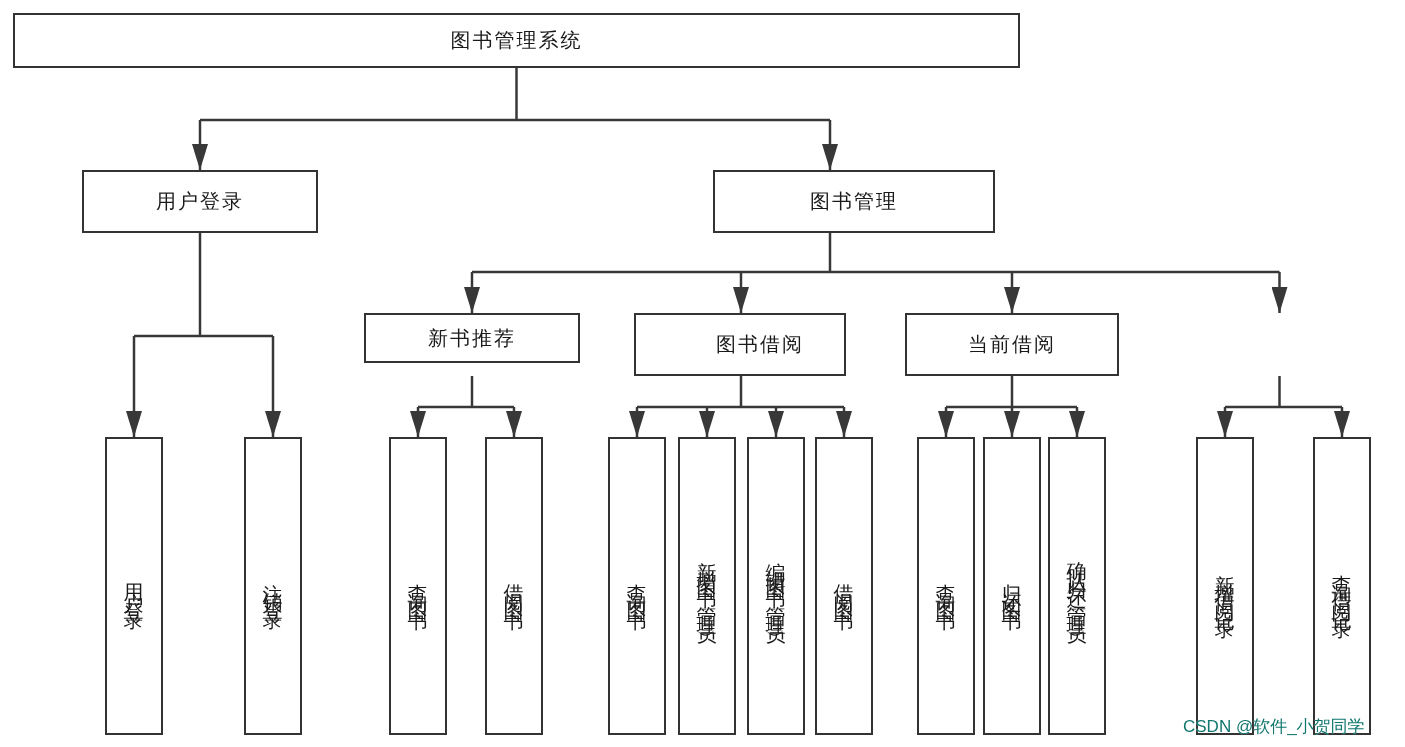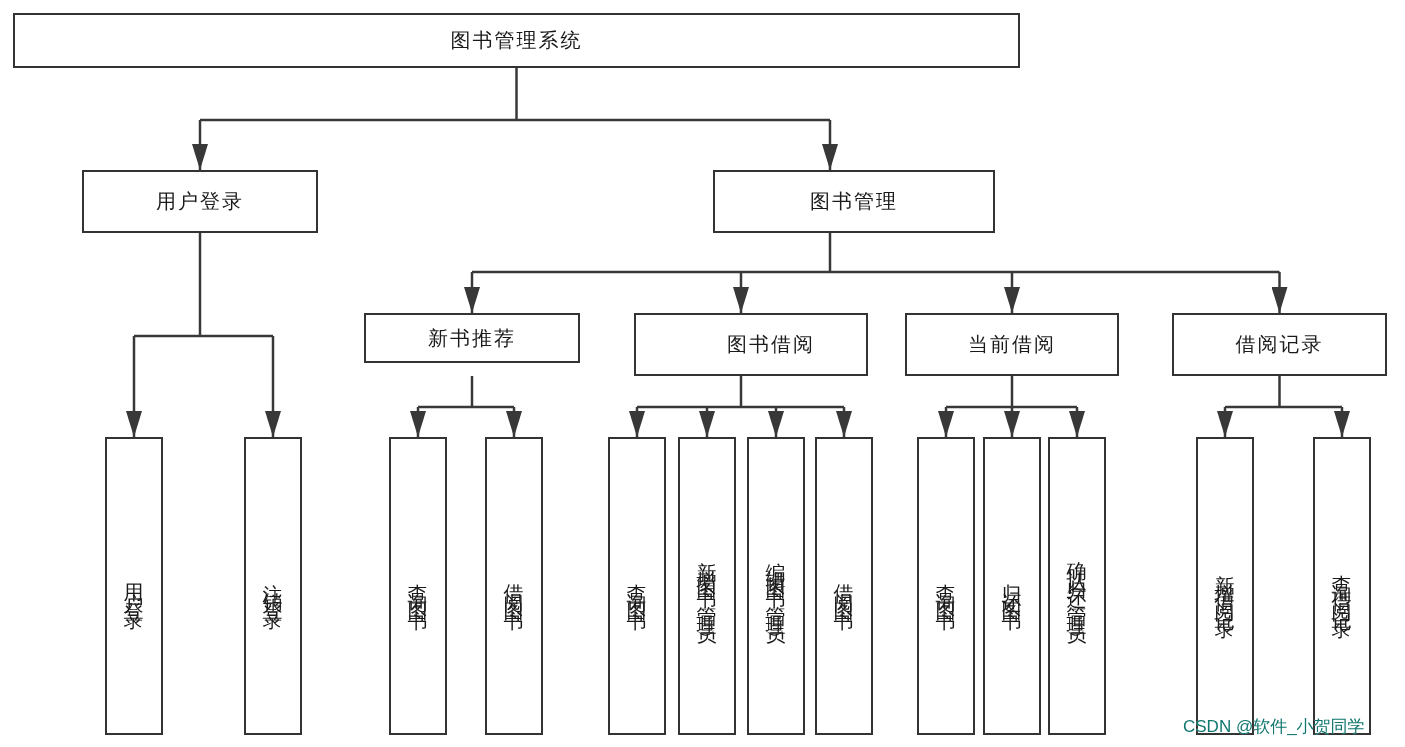--- a/index.html
+++ b/index.html
@@ -129,23 +129,22 @@
       <line x1="1342" y1="407" x2="1342" y2="437" marker-end="url(#ah)"></line>
     </g>
   </svg>
 
   <div class="node h-node" style="left:13px; top:13px; width:1007px; height:55px;">图书管理系统</div>
 
   <div class="node h-node" style="left:82px; top:170px; width:236px; height:63px;">用户登录</div>
   <div class="node h-node" style="left:713px; top:170px; width:282px; height:63px;">图书管理</div>
 
   <div class="node h-node" style="left:364px; top:313px; width:216px; height:50px;">新书推荐</div>
-  <div class="node h-node" style="left:634px; top:313px; width:234px; height:63px;padding-left:40px;">图书借阅</div>
+  <div class="node h-node" style="left:634px; top:313px; width:212px; height:63px;padding-left:40px;">图书借阅</div>
   <div class="node h-node" style="left:905px; top:313px; width:214px; height:63px;">当前借阅</div>
-  <div class="node h-node" style="left:1172px; top:313px; width:215px; height:63px;">借阅记录</div>
 
   <div class="node v-node" style="left:105px; top:437px; width:58px; height:298px;">
     <span>用户登录</span>
   </div>
   <div class="node v-node" style="left:244px; top:437px; width:58px; height:298px;">
     <span>注销登录</span>
   </div>
 
   <div class="node v-node" style="left:389px; top:437px; width:58px; height:298px;">
     <span>查询图书</span>

